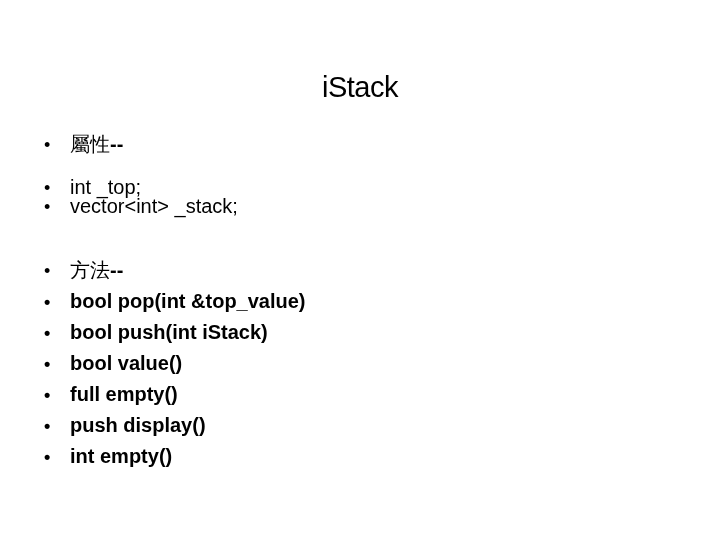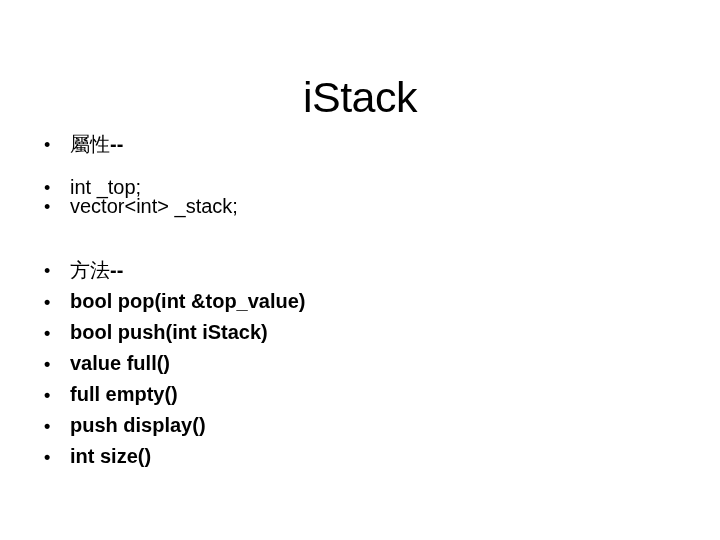--- a/index.html
+++ b/index.html
@@ -14,21 +14,21 @@
       overflow: hidden;
       font-family: "Liberation Sans", "DejaVu Sans", sans-serif;
       color: #000000;
     }
     .slide-title {
       position: absolute;
       left: 0;
       top: 42px;
       width: 720px;
       text-align: center;
-      font-size: 43px;
+      font-size: 29px;
       line-height: 52px;
       font-weight: normal;
       letter-spacing: -0.5px;
     }
     .bullet-list {
       position: absolute;
       left: 0;
       top: 0;
       width: 720px;
       margin: 0;
@@ -72,24 +72,24 @@
   <li class="bullet-item" style="top:255px">
     <span class="bullet-dot">•</span><span class="bullet-text cjk">方法</span><span class="bullet-text bold">--</span>
   </li>
   <li class="bullet-item bold" style="top:286px">
     <span class="bullet-dot">•</span><span class="bullet-text">bool pop(int &amp;top_value)</span>
   </li>
   <li class="bullet-item bold" style="top:317px">
     <span class="bullet-dot">•</span><span class="bullet-text">bool push(int iStack)</span>
   </li>
   <li class="bullet-item bold" style="top:348px">
-    <span class="bullet-dot">•</span><span class="bullet-text">value full()</span>
+    <span class="bullet-dot">•</span><span class="bullet-text">bool value()</span>
   </li>
   <li class="bullet-item bold" style="top:379px">
     <span class="bullet-dot">•</span><span class="bullet-text">full empty()</span>
   </li>
   <li class="bullet-item bold" style="top:410px">
     <span class="bullet-dot">•</span><span class="bullet-text">push display()</span>
   </li>
   <li class="bullet-item bold" style="top:441px">
-    <span class="bullet-dot">•</span><span class="bullet-text">int size()</span>
+    <span class="bullet-dot">•</span><span class="bullet-text">int empty()</span>
   </li>
 </ul>
 
 </body></html>

